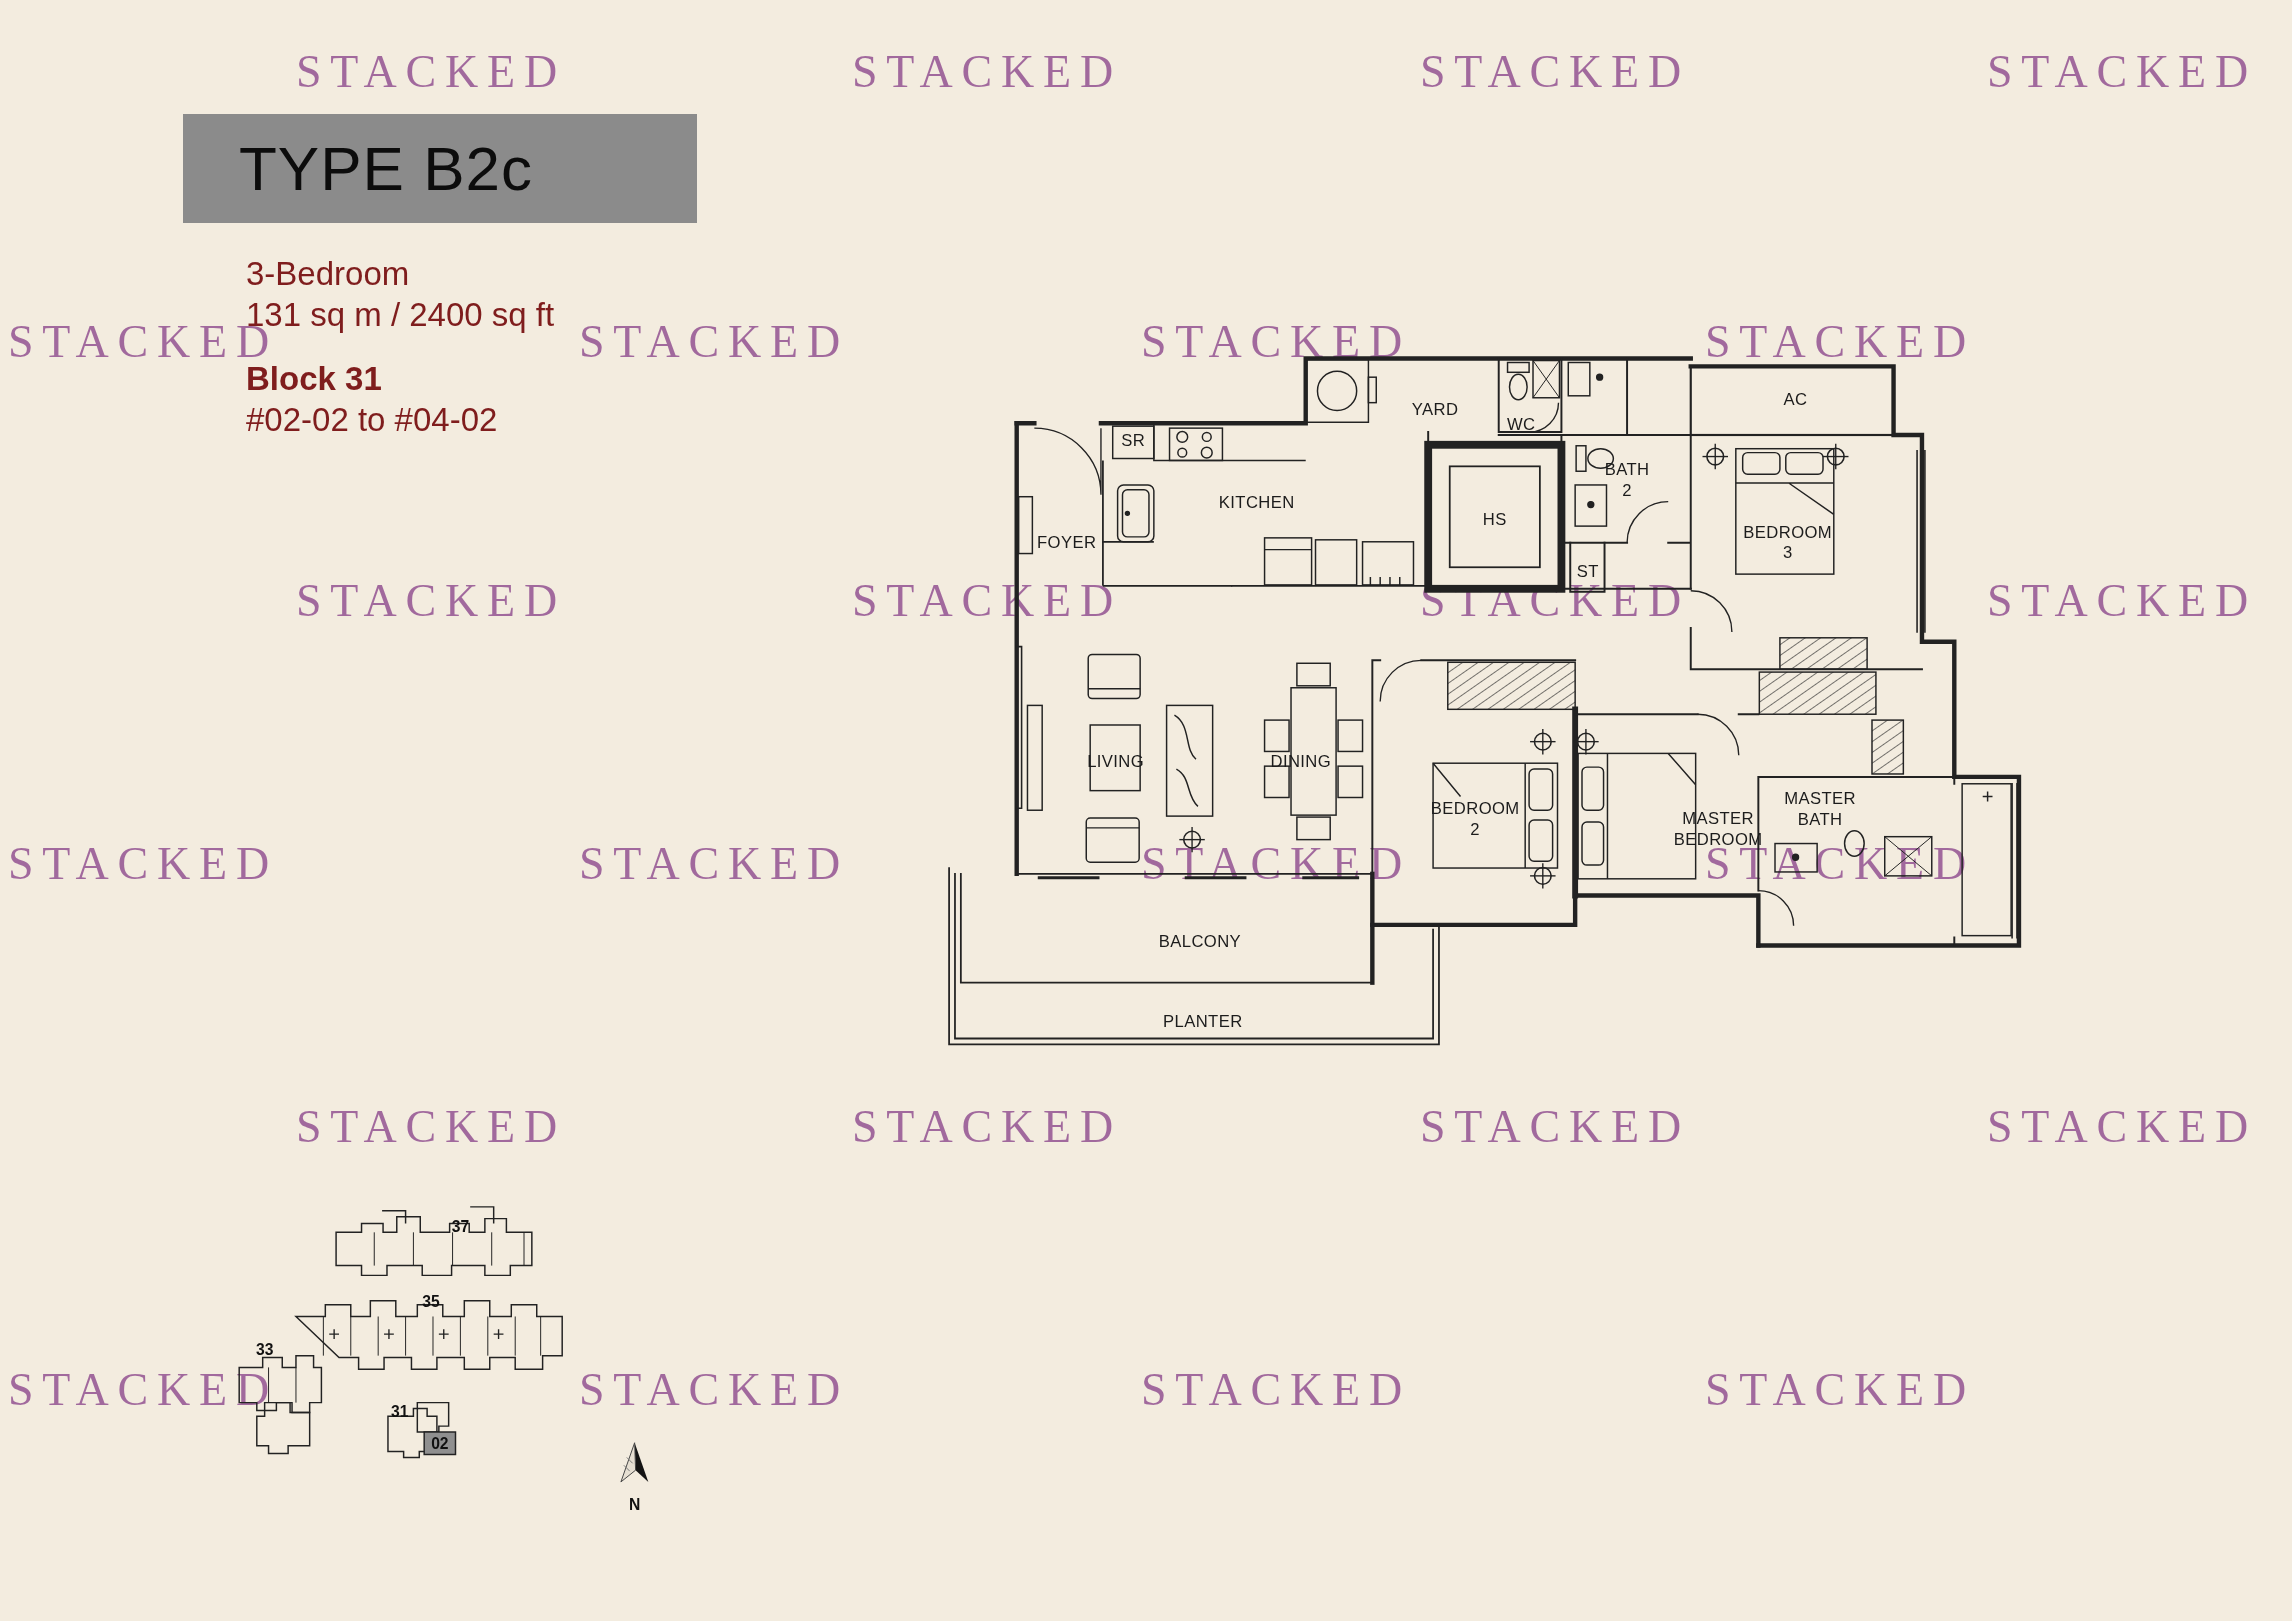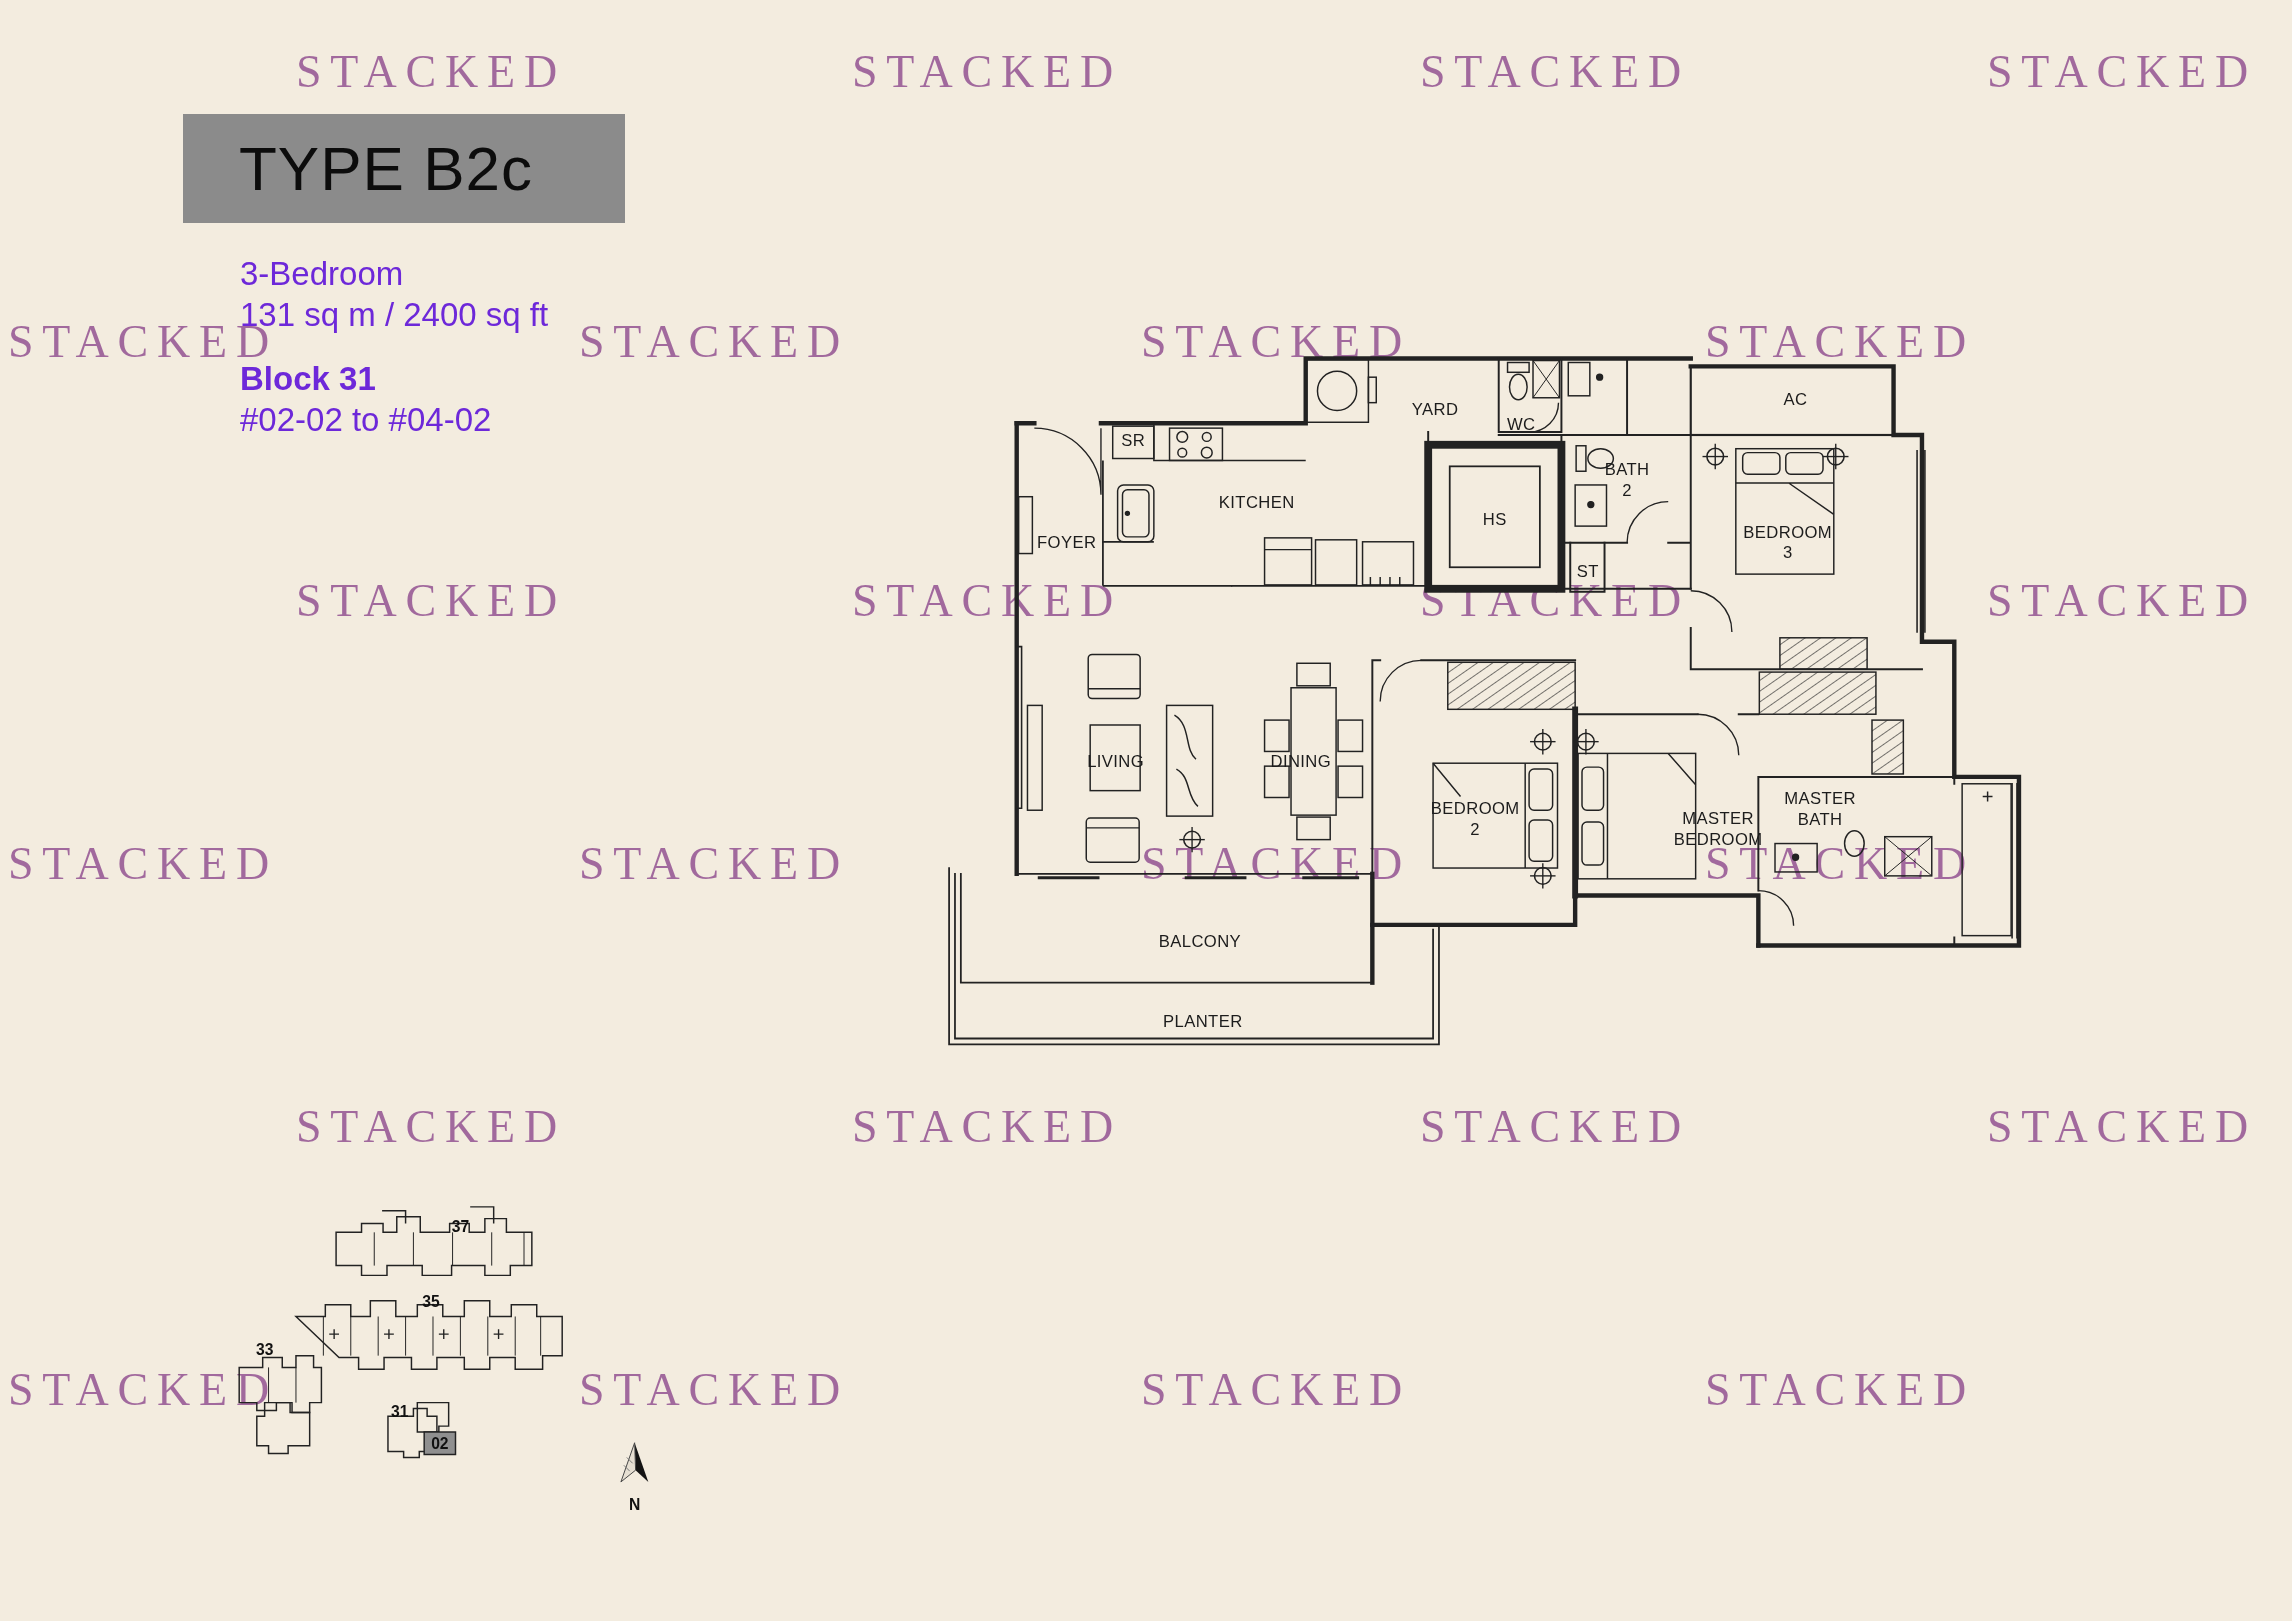--- a/index.html
+++ b/index.html
@@ -2,24 +2,24 @@
 <html><head>
 <meta charset="utf-8">
 <style>
   html,body{margin:0;padding:0;}
   body{width:2293px;height:1621px;overflow:hidden;}
   #page{position:relative;width:2293px;height:1621px;background:#f3ecdf;font-family:"Liberation Sans",sans-serif;}
   #watermarks{position:absolute;inset:0;z-index:0;pointer-events:none;}
   .wm{position:absolute;transform:translate(-50%,-50%);font-family:"Liberation Serif",serif;
       font-size:46px;letter-spacing:8.8px;color:#701a75;opacity:.62;white-space:nowrap;}
   #content{position:absolute;inset:0;z-index:1;}
-  #title-band{position:absolute;left:183px;top:114px;width:442px;height:109px;background:#8b8b8b;
+  #title-band{position:absolute;left:183px;top:114px;width:514px;height:109px;background:#8b8b8b;
       display:flex;align-items:center;padding-left:56px;box-sizing:border-box;}
   #title-band .t{font-size:62px;color:#0c0c0c;letter-spacing:1px;}
-  .info{position:absolute;left:240px;color:#6d28d9;}
+  .info{position:absolute;left:246px;color:#7f1d1d;}
   #info1{top:253px;font-size:33px;line-height:41px;}
   #info2{top:358px;font-size:33px;line-height:41px;}
   #info2 .b{font-weight:bold;}
   svg text{font-family:"Liberation Sans",sans-serif;}
   .rlab{font-size:17px;fill:#1c1c1c;letter-spacing:.4px;}
   .slab{font-size:16px;font-weight:bold;fill:#111;}
 </style>
 </head>
 <body>
 

